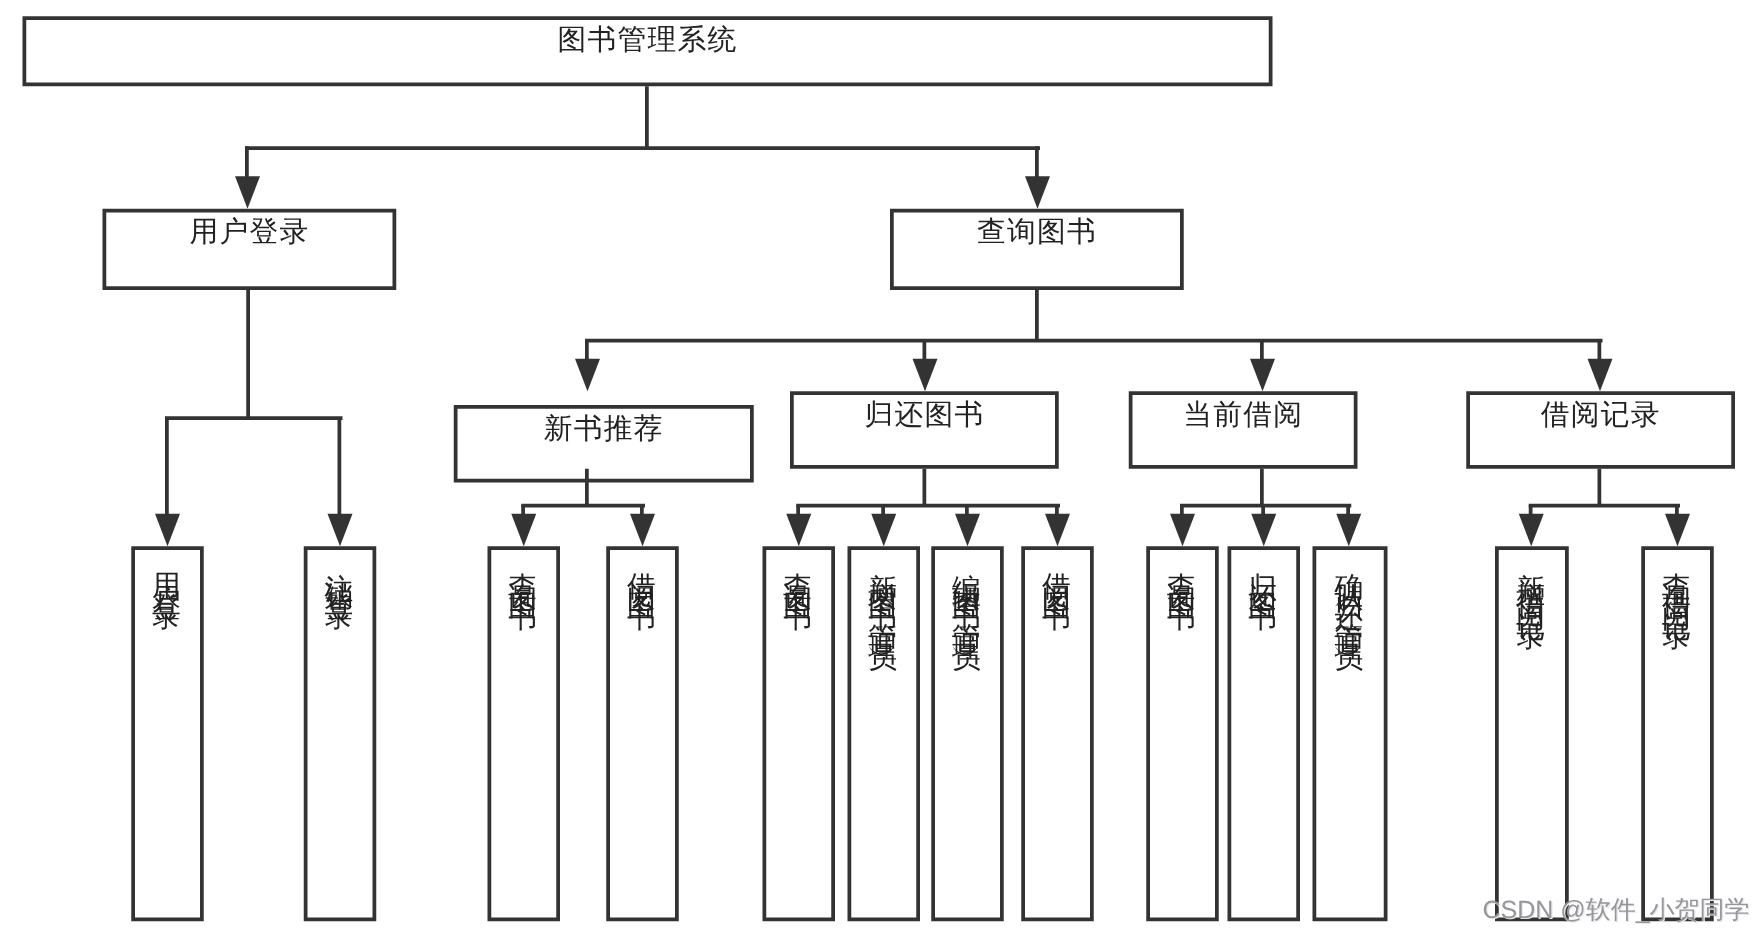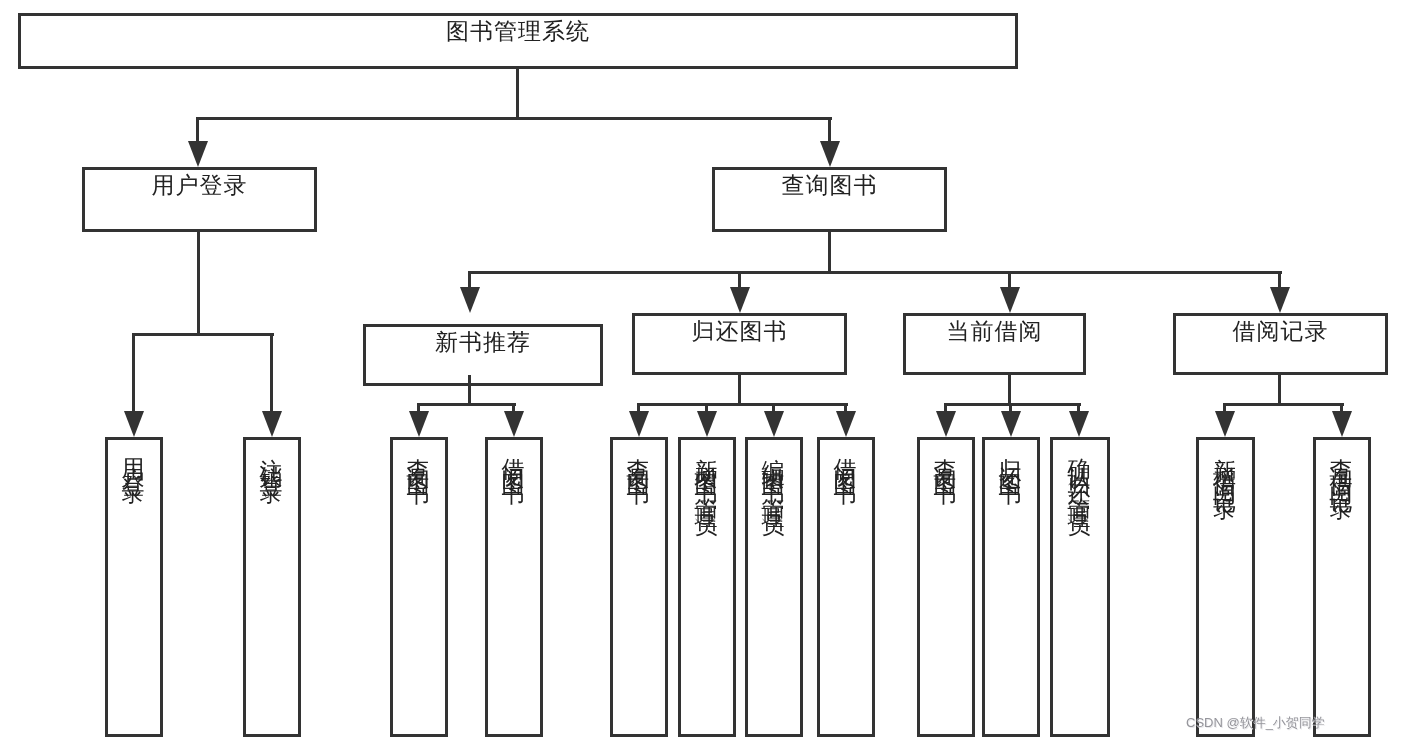--- a/index.html
+++ b/index.html
@@ -44,21 +44,21 @@
     background:var(--line);
   }
   .arrow::after{
     content:"";position:absolute;left:0;bottom:0;width:0;height:0;
     border-left:10px solid transparent;
     border-right:10px solid transparent;
     border-top:26px solid var(--line);
   }
   .watermark{
     position:absolute;left:1186px;top:714px;
-    font-size:13px;color:var(--watermark);
+    font-size:20px;color:var(--watermark);
     text-shadow:1px 1px 0 #e9e9ec;
     white-space:nowrap;z-index:5;
   }
 </style>
 </head>
 <body>
 
 <div id="canvas">
 
   <div class="box hbox" style="left:18px;top:13px;width:1000px;height:56px">

